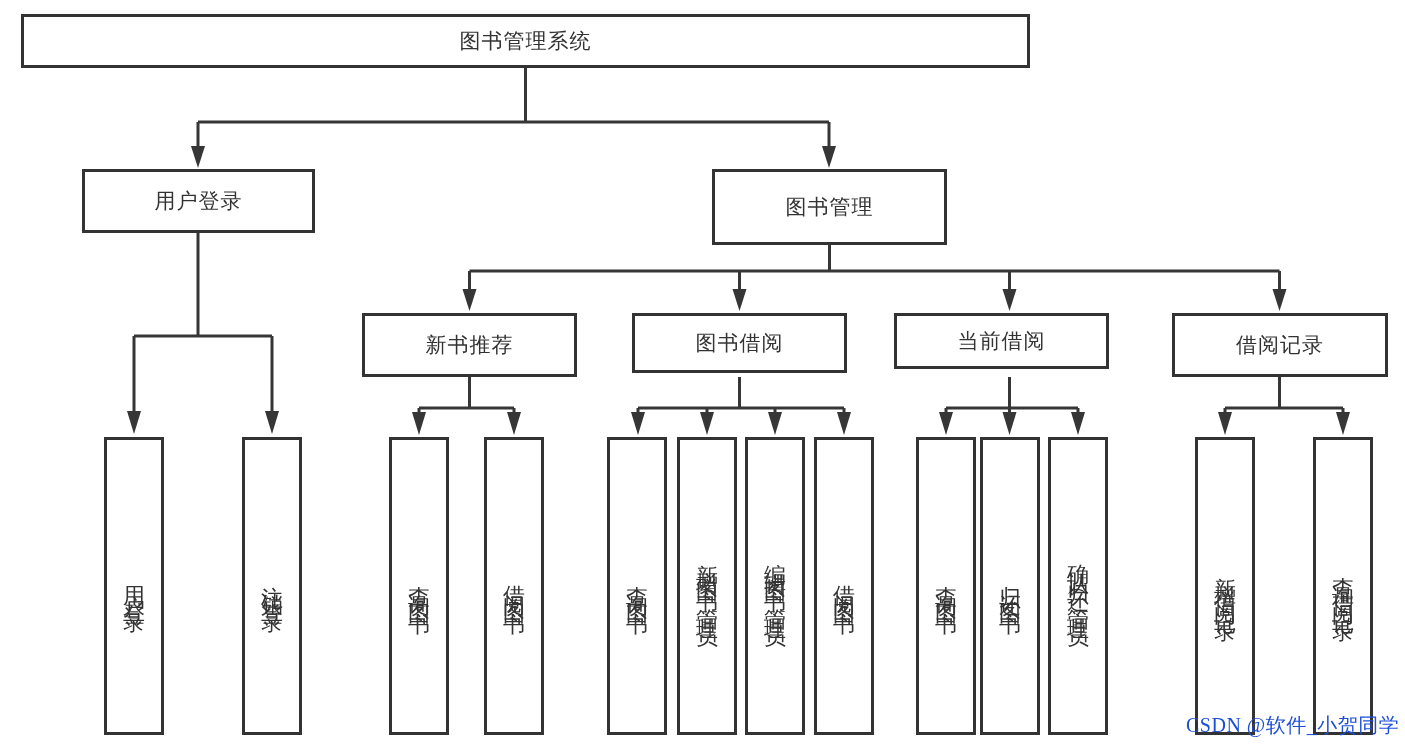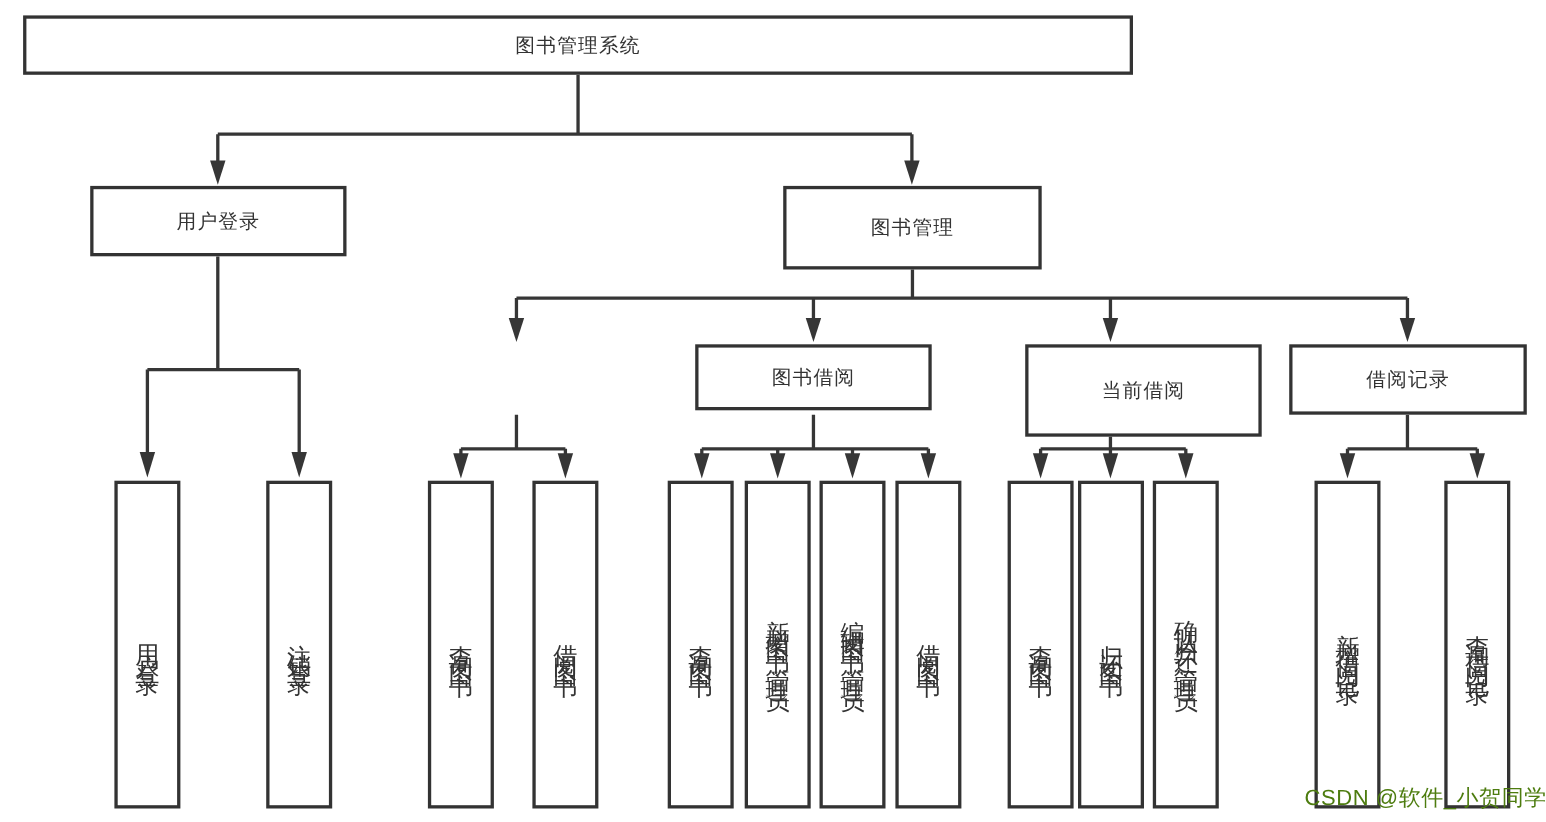--- a/index.html
+++ b/index.html
@@ -15,44 +15,45 @@
   .wires path{stroke:#363636;stroke-width:3;fill:none;}
   .wires polygon{fill:#363636;stroke:none;}
   .box{
     position:absolute;
     box-sizing:border-box;
     background:#ffffff;
     border:3px solid #333333;
     display:flex;
     align-items:center;
     justify-content:center;
-    font-size:18px;
+    font-size:21px;
     letter-spacing:1px;
     color:#333333;
     white-space:nowrap;
   }
   .leaf{
     width:60px;top:437px;height:298px;
     font-size:22px;
     letter-spacing:0;
   }
   .leaf span{
     writing-mode:vertical-rl;
     text-orientation:mixed;
     letter-spacing:9px;
     line-height:1;
   }
   .watermark{
     position:absolute;
     left:1186px;top:712px;
     font-size:20px;
-    color:#4d7c0f;
+    color:#1d4ed8;
     letter-spacing:0.5px;
     z-index:5;
     white-space:nowrap;
+    font-family:Liberation Serif, serif;
   }
 </style>
 </head>
 <body>
 
 <div class="canvas">
 
   <svg class="wires" viewBox="0 0 1405 747">
 
     <g>
@@ -101,22 +102,23 @@
       <polygon points="1218,412 1232,412 1225,435"></polygon>
       <polygon points="1336,412 1350,412 1343,435"></polygon>
     </g>
   </svg>
 
   <div class="box" style="left:21px;top:14px;width:1009px;height:54px">图书管理系统</div>
 
   <div class="box" style="left:82px;top:169px;width:233px;height:64px">用户登录</div>
   <div class="box" style="left:712px;top:169px;width:235px;height:76px">图书管理</div>
 
+  <div class="box" style="left:362px;top:313px;width:215px;height:64px">新书推荐</div>
   <div class="box" style="left:632px;top:313px;width:215px;height:60px">图书借阅</div>
-  <div class="box" style="left:932px;top:313px;width:215px;height:84px">当前借阅</div>
+  <div class="box" style="left:894px;top:313px;width:215px;height:56px">当前借阅</div>
   <div class="box" style="left:1172px;top:313px;width:216px;height:64px">借阅记录</div>
 
   <div class="box leaf" style="left:104px">
     <span>用户登录</span>
   </div>
   <div class="box leaf" style="left:242px">
     <span>注销登录</span>
   </div>
 
   <div class="box leaf" style="left:389px">

